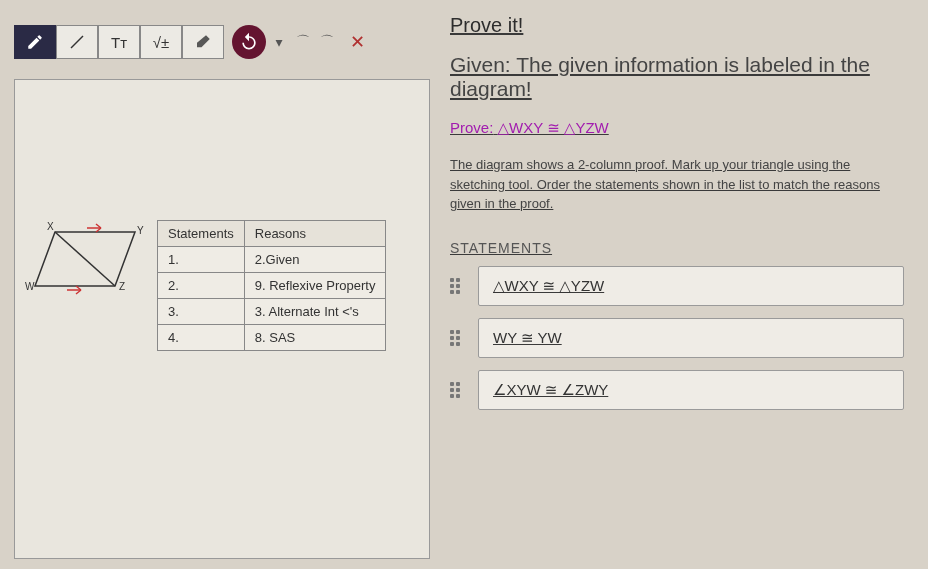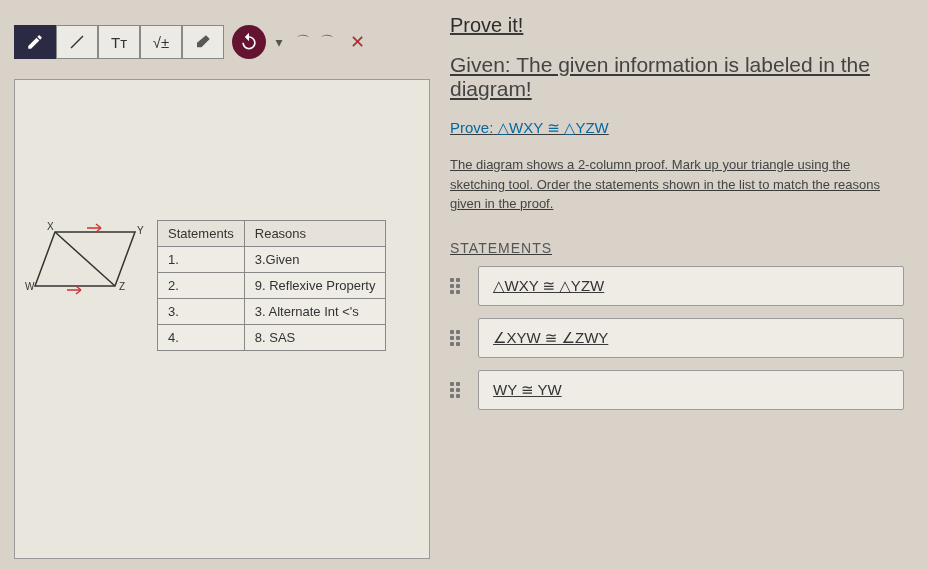--- a/index.html
+++ b/index.html
@@ -72,21 +72,21 @@
     color:#333;
   }
   .proof-table th { font-weight:normal; background:#e6e2d9;}
   .right {
     flex:1;
     padding:14px 24px 14px 10px;
     text-decoration:underline;
   }
   .title { font-size:20px; color:#2d2d2d; margin-bottom:16px; font-weight:500;}
   .given-line { font-size:21px; color:#444; margin-bottom:18px; }
-  .prove-line { font-size:15px; color:#0369a1; margin-bottom:18px; }
+  .prove-line { font-size:15px; color:#a21caf; margin-bottom:18px; }
   .instructions { font-size:13px; color:#444; line-height:1.5; margin-bottom:26px; max-width:440px;}
   .stmt-header { font-size:14px; letter-spacing:1px; color:#555; margin-bottom:10px;}
   .stmt-row {
     display:flex; align-items:center; gap:14px; margin-bottom:12px;
   }
   .grip {
     width:14px; height:18px; cursor:grab; color:#888; display:flex; flex-wrap:wrap; align-content:center; gap:2px;
   }
   .grip span { width:4px; height:4px; background:#777; border-radius:1px; display:block;}
   .stmt-box {
@@ -152,21 +152,21 @@
       </div>
 
       <table class="proof-table">
         <tbody>
             <tr>
           <th>Statements</th>
           <th>Reasons</th>
         </tr>
         <tr>
           <td>1.</td>
-          <td>3.Given</td>
+          <td>2.Given</td>
         </tr>
         <tr>
           <td>2.</td>
           <td>9. Reflexive Property</td>
         </tr>
         <tr>
           <td>3.</td>
           <td>3. Alternate Int &lt;'s</td>
         </tr>
         <tr>
@@ -202,27 +202,27 @@
     </div>
     <div class="stmt-row">
       <div class="grip">
           <span></span>
           <span></span>
           <span></span>
           <span></span>
           <span></span>
           <span></span>
         </div>
-      <div class="stmt-box">∠XYW ≅ ∠ZWY</div>
+      <div class="stmt-box">WY ≅ YW</div>
     </div>
     <div class="stmt-row">
       <div class="grip">
           <span></span>
           <span></span>
           <span></span>
           <span></span>
           <span></span>
           <span></span>
         </div>
-      <div class="stmt-box">WY ≅ YW</div>
+      <div class="stmt-box">∠XYW ≅ ∠ZWY</div>
     </div>
   </div>
 </div>
 
 </body></html>

